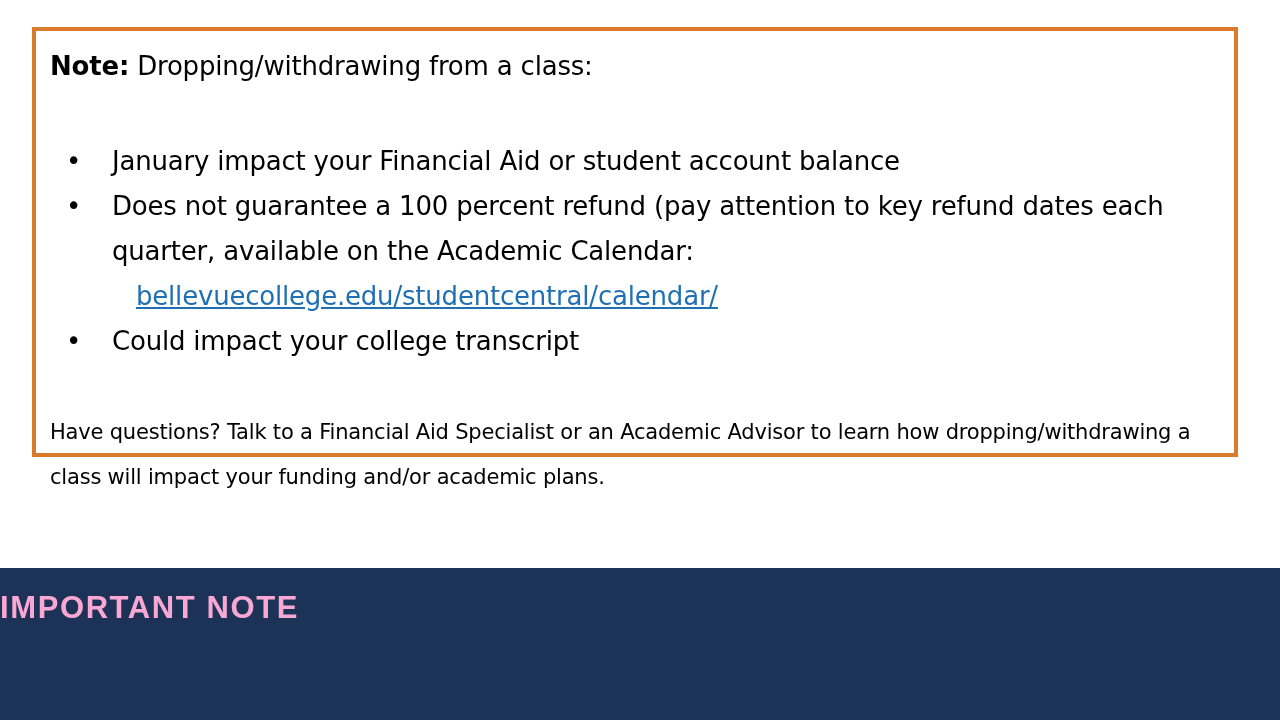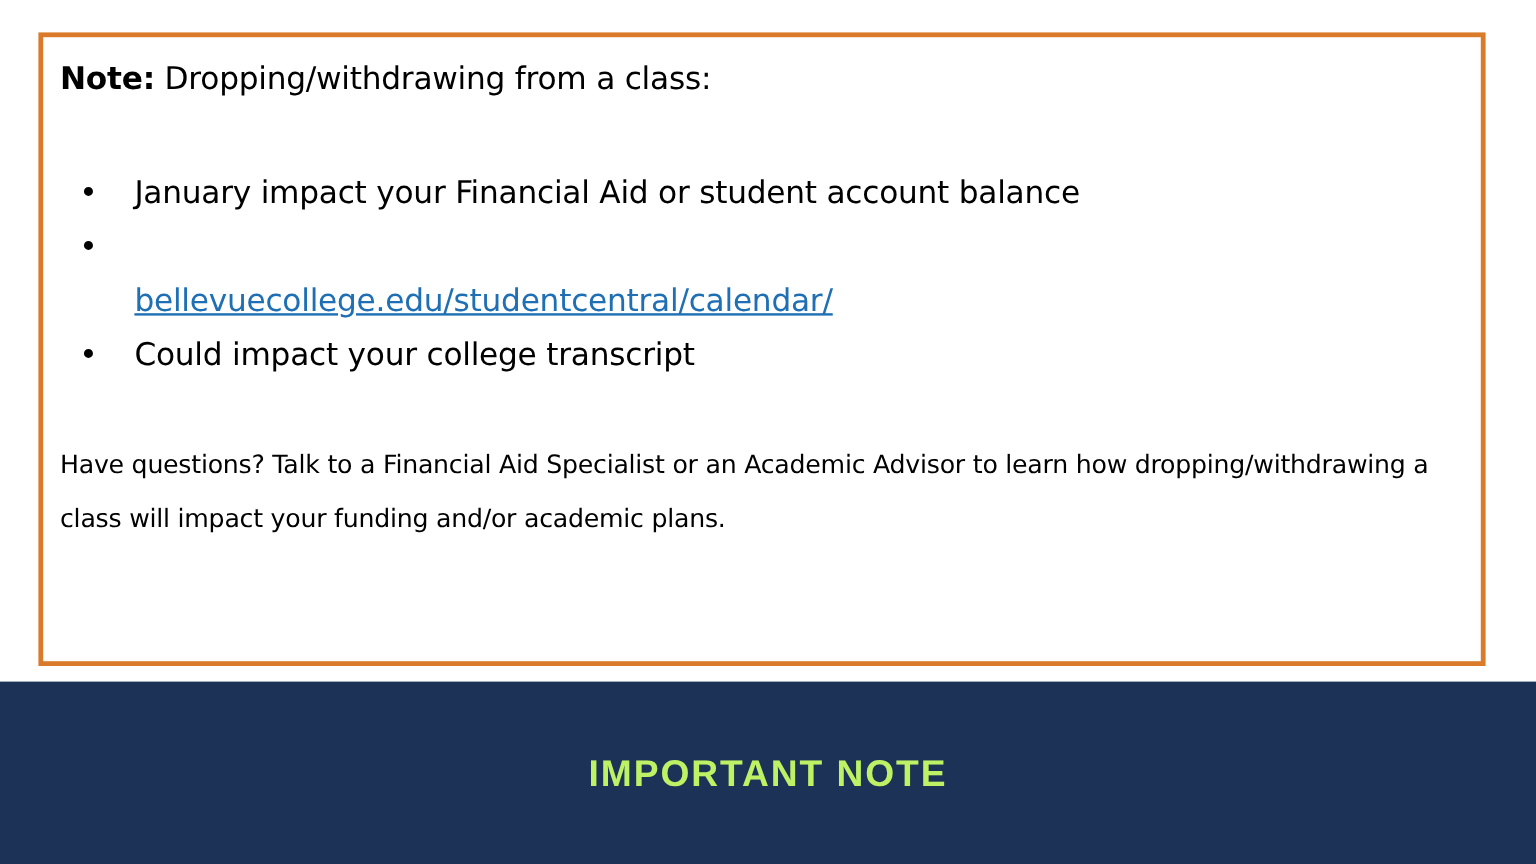--- a/index.html
+++ b/index.html
@@ -21,21 +21,21 @@
     inset: 0;
     background: #ffffff;
   }
 
   
   .note-box {
     position: absolute;
     left: 32px;
     top: 27px;
     width: 1206px;
-    height: 528px;
+    height: 430px;
     box-sizing: border-box;
     border: 4px solid #d97b2b;
     background: #ffffff;
   }
 
   .note-inner {
     position: absolute;
     left: 14px;
     top: 18px;
     right: 14px;
@@ -86,20 +86,21 @@
     color: #000000;
   }
   .bullets li .bullet-text {
     display: block;
   }
 
   .link {
     color: #1f6fb5;
     text-decoration: underline;
     display: inline-block;
+    margin-left: 24px;
   }
 
   
   .closing {
     font-family: "DejaVu Sans", sans-serif;
     font-size: 21px;
     line-height: 45px;
     color: #000000;
     margin: 0;
     letter-spacing: -0.2px;
@@ -113,27 +114,25 @@
     top: 568px;
     width: 1280px;
     height: 152px;
     background: #1c3357;
   }
   .banner-title {
     position: absolute;
     left: 0;
     top: 22px;
     width: 100%;
-    text-align: center;
-    color: #bef264;
+    color: #f9a8d4;
     font-family: "Liberation Sans", sans-serif;
     font-size: 31px;
     font-weight: bold;
     letter-spacing: 1.6px;
-    margin-top: 37px;
   }
 </style>
 </head>
 <body>
 
 <div class="slide">
 
   <div class="note-box">
     <div class="note-inner">
 
@@ -143,21 +142,21 @@
 
       <ul class="bullets">
 
         <li>
           <span class="dot">•</span>
           <span class="bullet-text">January impact your Financial Aid or student account balance</span>
         </li>
 
         <li>
           <span class="dot">•</span>
-          <span class="bullet-text"><br><a class="link" href="#">bellevuecollege.edu/studentcentral/calendar/</a></span>
+          <span class="bullet-text"><span>Does not guarantee a 100 percent refund (pay attention to key refund dates each quarter, available on the Academic Calendar: </span><br><a class="link" href="#">bellevuecollege.edu/studentcentral/calendar/</a></span>
         </li>
 
         <li>
           <span class="dot">•</span>
           <span class="bullet-text">Could impact your college transcript</span>
         </li>
 
       </ul>
 
       <div class="spacer-md"></div>

